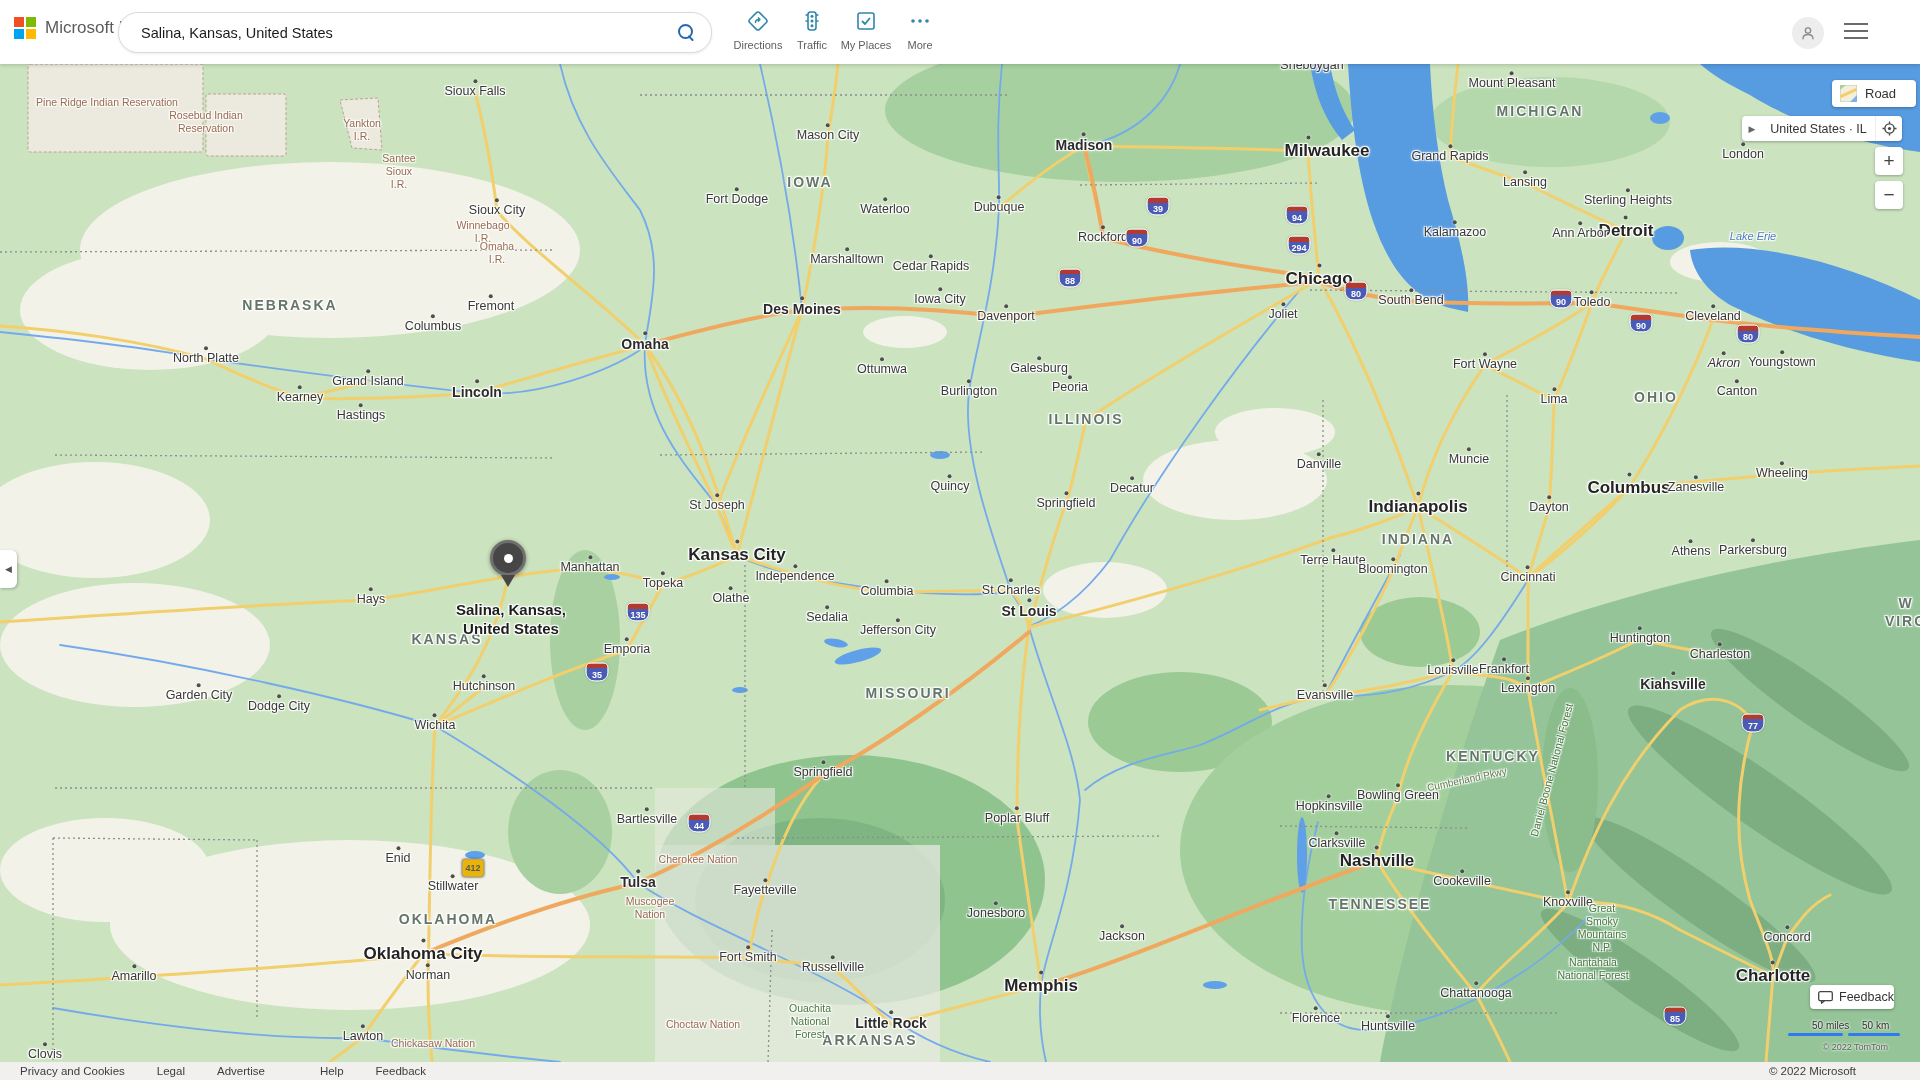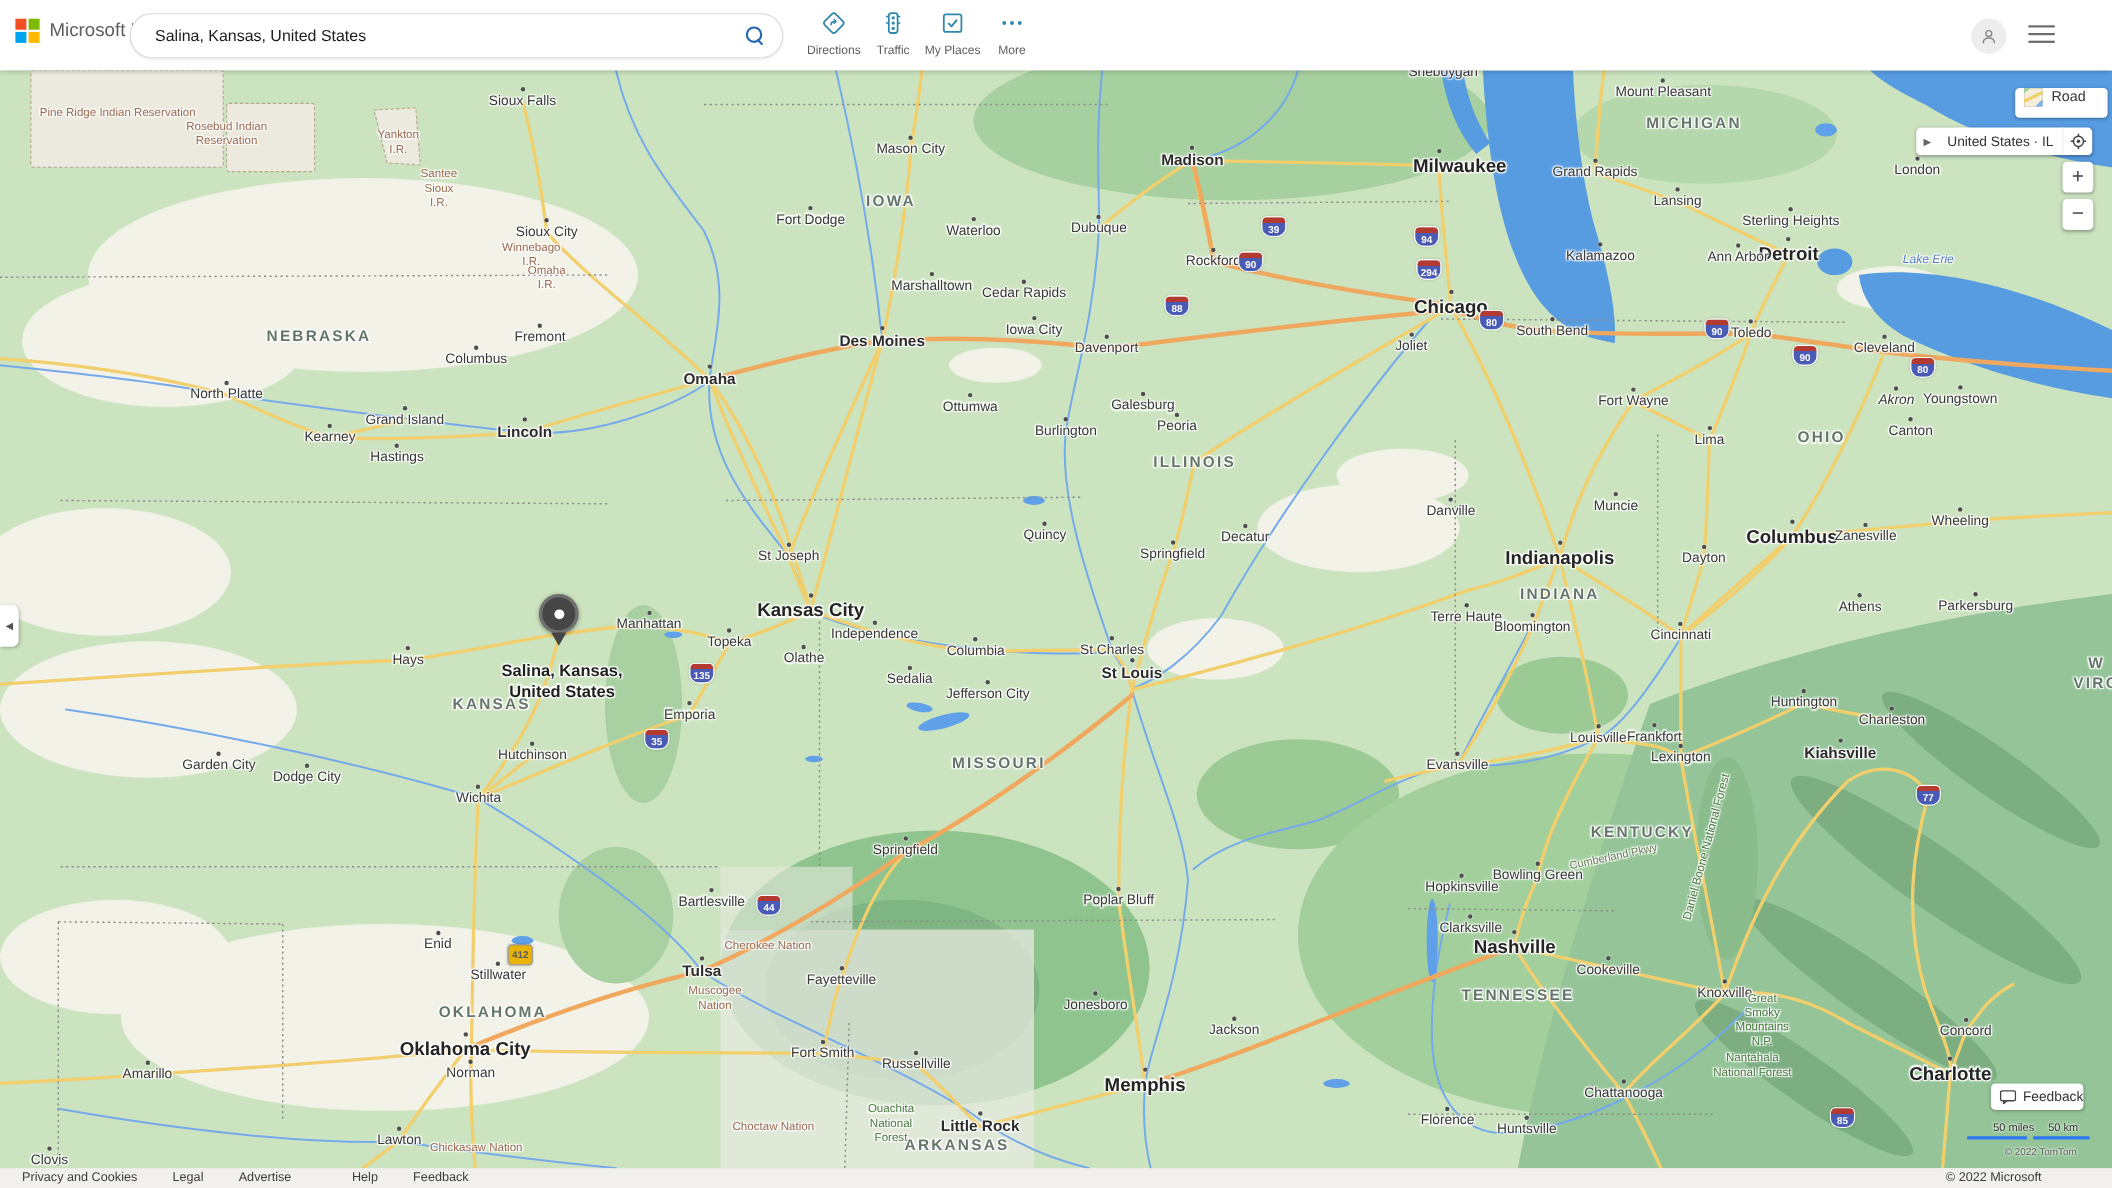--- a/index.html
+++ b/index.html
@@ -57,21 +57,21 @@
     background:#2569b0;transform:rotate(45deg);transform-origin:0 0;border-radius:1px;}
   .navitem{position:absolute;top:9px;width:66px;text-align:center;cursor:pointer;}
   .navitem .nicon{display:inline-block;width:24px;height:24px;color:#2f87ab;}
   .navitem .nlabel{display:block;font-size:11px;color:#5e5e5e;margin-top:2px;}
   #avatar{position:absolute;left:1792px;top:17px;width:32px;height:32px;border-radius:50%;
     background:#ededed;display:flex;align-items:center;justify-content:center;cursor:pointer;}
   #hamburger{position:absolute;left:1844px;top:23px;width:24px;height:18px;cursor:pointer;}
   #hamburger i{display:block;height:2px;background:#6b6b6b;margin-bottom:5px;}
   
   .ctl{position:absolute;background:#fff;border-radius:4px;box-shadow:0 1px 3px rgba(0,0,0,.3);z-index:15;}
-  #road-btn{left:1832px;top:80px;width:84px;height:27px;display:flex;gap:8px;
+  #road-btn{left:1832px;top:80px;width:84px;height:27px;display:flex;align-items:center;gap:8px;
     padding-left:8px;box-sizing:border-box;cursor:pointer;font-size:13px;color:#333;}
   #breadcrumb{left:1742px;top:116px;width:160px;height:25px;display:flex;align-items:center;
     font-size:12.5px;color:#333;}
   #breadcrumb .arrow{width:20px;text-align:center;color:#666;font-size:9px;cursor:pointer;}
   #breadcrumb .bc-text{flex:1;text-align:center;cursor:pointer;}
   #locate-btn{width:26px;height:25px;border-left:1px solid #eee;display:flex;align-items:center;
     justify-content:center;cursor:pointer;}
   #zoomin{left:1875px;top:147px;width:28px;height:28px;font-size:19px;color:#444;
     display:flex;align-items:center;justify-content:center;cursor:pointer;}
   #zoomout{left:1875px;top:181px;width:28px;height:28px;font-size:19px;color:#444;
@@ -340,21 +340,21 @@
       <span class="maplabel city" style="left: 1724px; top: 364px; font-style: italic;">Akron</span>
       <span class="maplabel city" style="left: 1782px; top: 363px;">Youngstown</span>
       <span class="maplabel city" style="left: 1737px; top: 392px;">Canton</span>
       <span class="maplabel city" style="left: 1554px; top: 400px;">Lima</span>
       <span class="maplabel city" style="left: 1469px; top: 460px;">Muncie</span>
       <span class="maplabel city" style="left: 1696px; top: 488px;">Zanesville</span>
       <span class="maplabel city" style="left: 1782px; top: 474px;">Wheeling</span>
       <span class="maplabel city" style="left: 1549px; top: 508px;">Dayton</span>
       <span class="maplabel city" style="left: 1333px; top: 537px; margin-top: 24px;">Terre Haute</span>
       <span class="maplabel city" style="left: 1691px; top: 552px;">Athens</span>
-      <span class="maplabel city" style="left: 1753px; top: 551px; margin-left: 43px;">Parkersburg</span>
+      <span class="maplabel city" style="left: 1753px; top: 551px;">Parkersburg</span>
       <span class="maplabel city" style="left: 1393px; top: 570px;">Bloomington</span>
       <span class="maplabel city" style="left: 1528px; top: 578px;">Cincinnati</span>
       <span class="maplabel city" style="left: 1640px; top: 639px;">Huntington</span>
       <span class="maplabel city" style="left: 1720px; top: 655px;">Charleston</span>
       <span class="maplabel city" style="left: 1453px; top: 671px;">Louisville</span>
       <span class="maplabel city" style="left: 1504px; top: 670px;">Frankfort</span>
       <span class="maplabel city" style="left: 1528px; top: 689px;">Lexington</span>
       <span class="maplabel city" style="left: 1325px; top: 696px;">Evansville</span>
       <span class="maplabel city" style="left: 717px; top: 506px;">St Joseph</span>
       <span class="maplabel city" style="left: 795px; top: 577px;">Independence</span>

